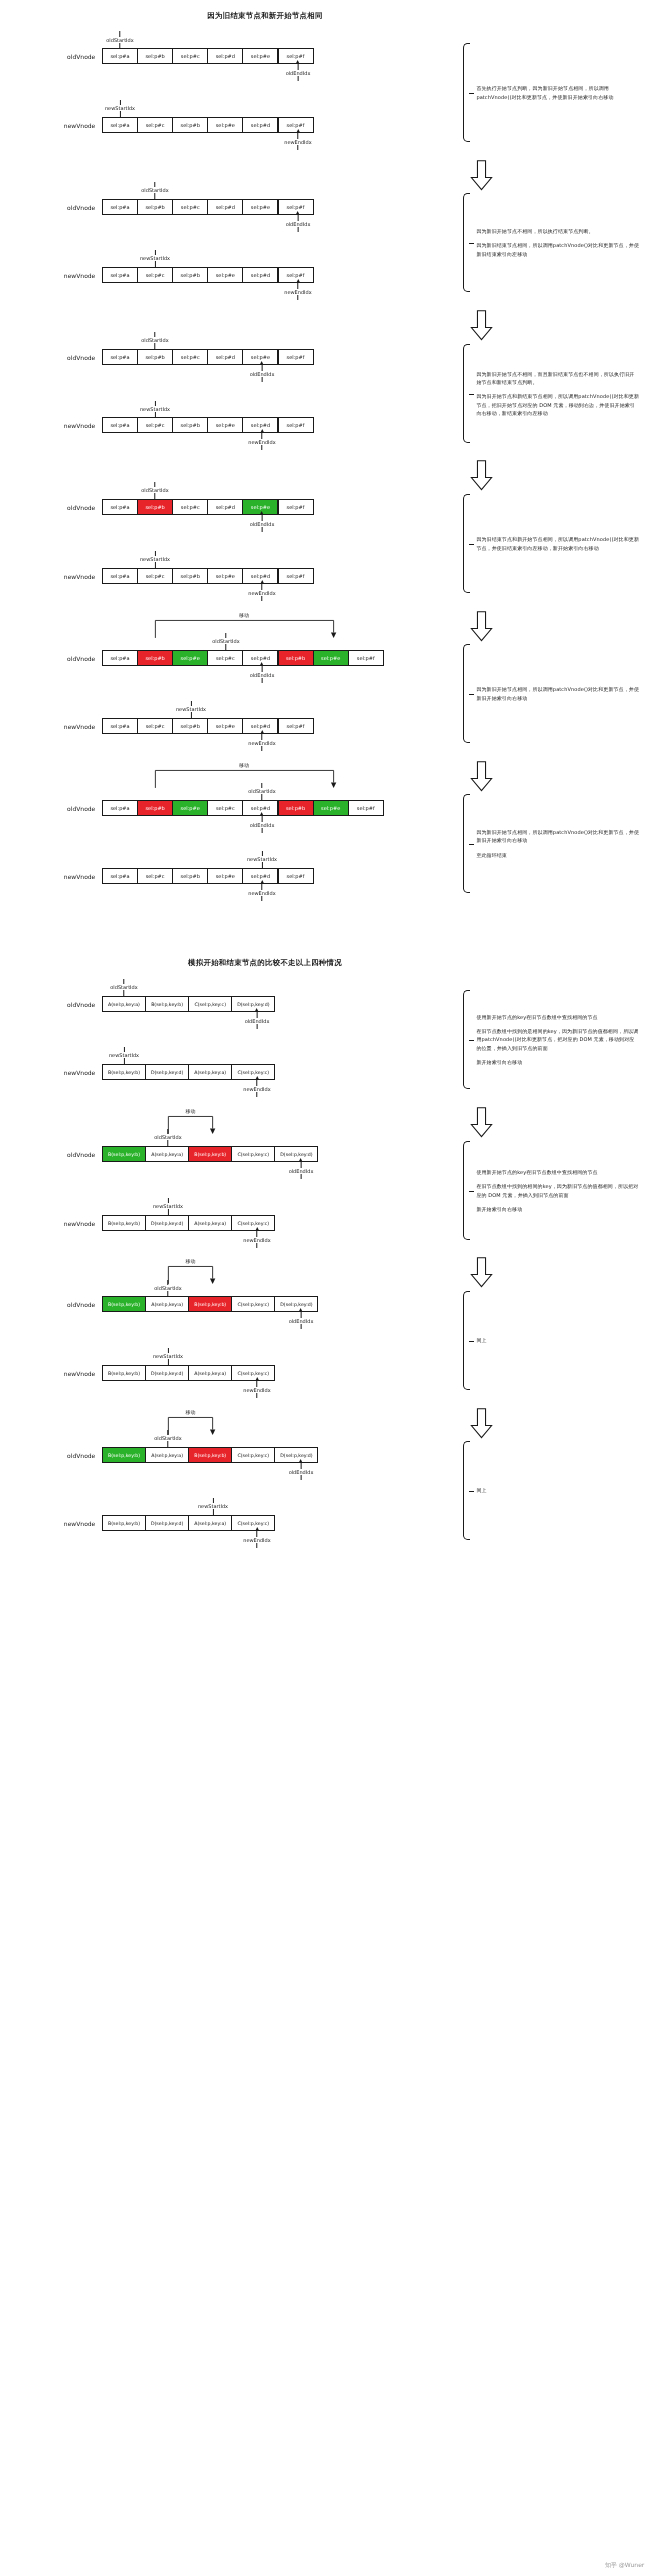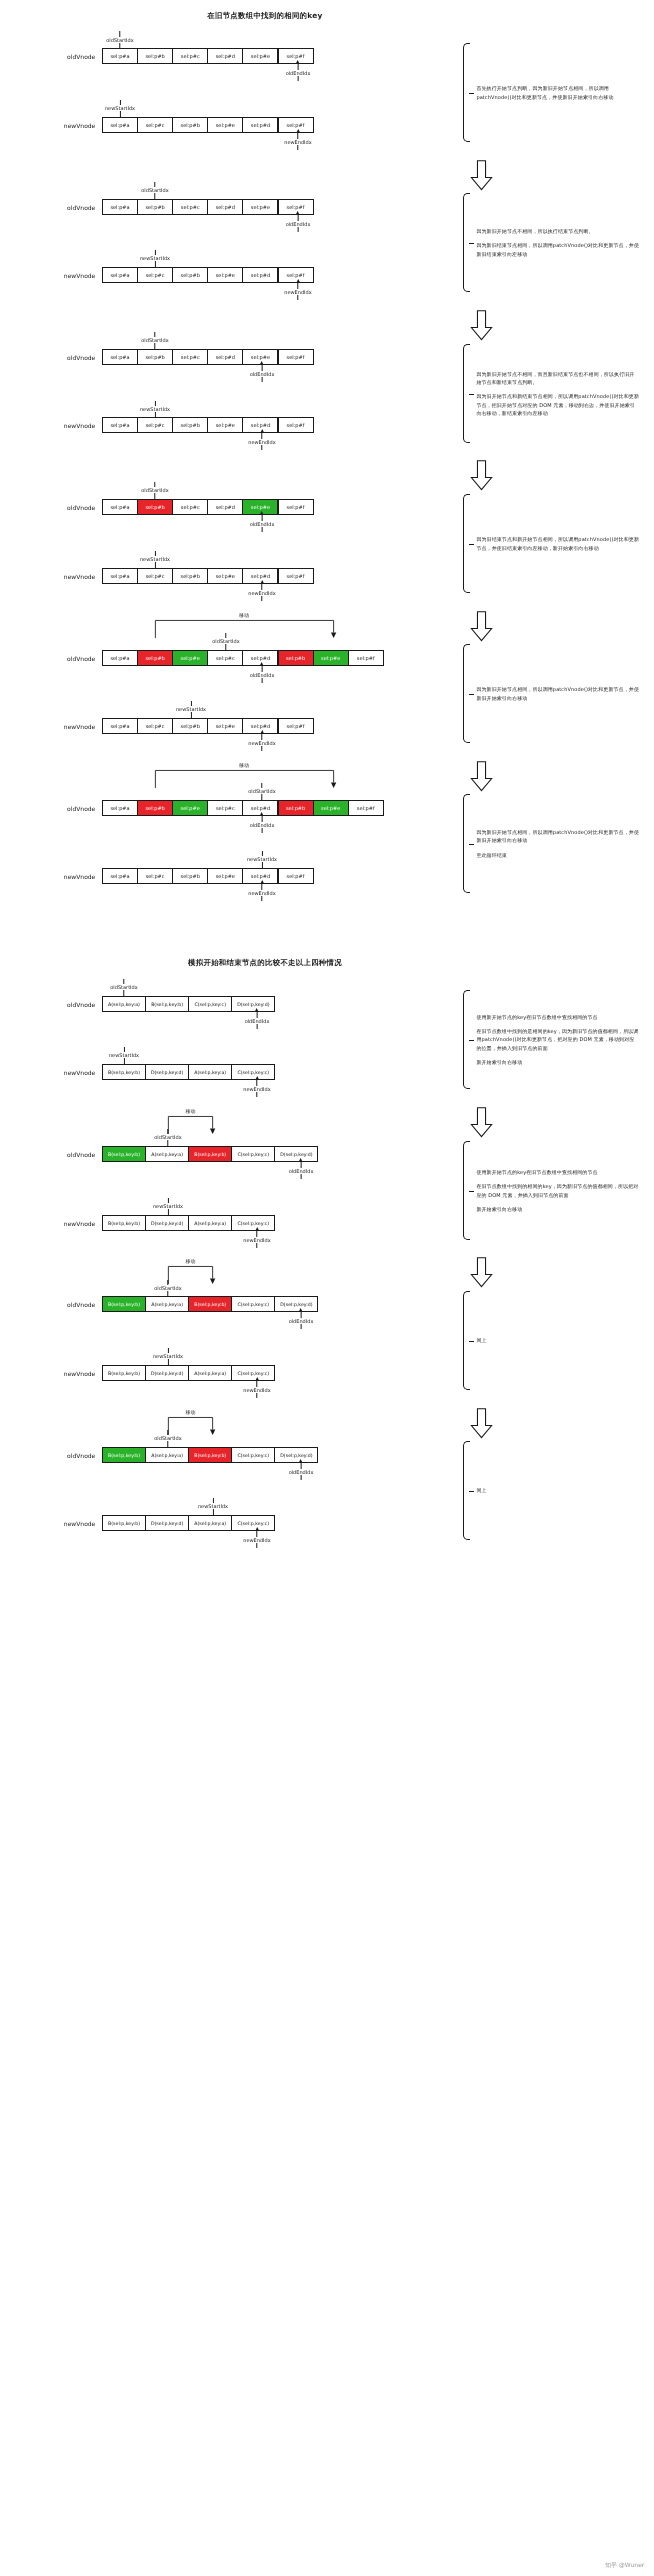--- a/index.html
+++ b/index.html
@@ -175,21 +175,21 @@
     font-size:6px;
     color:#9a9a9a;
     white-space:nowrap;
   }
   .zhihu-mark { color:#9a9a9a; }
 </style>
 </head>
 <body style="height: 2576px;">
 
 <div class="page" id="page" style="height: 2576px;">
-    <div class="section-title" style="position: absolute; left: 0px; top: 10.7px; width: 530px;">在旧节点数组中找到的相同的key</div>
+    <div class="section-title" style="position: absolute; left: 0px; top: 10.7px; width: 530px;">因为旧结束节点和新开始节点相同</div>
     <div class="ptr-band" style="position: absolute; left: 102px; top: 25.5px; width: 403px; height: 23px;">
       <div class="ptr ptr-down" style="left: 18px; bottom: 0px; position: absolute;">
         <div class="pre"></div>
         <span class="txt">oldStartIdx</span>
         <div class="stem"></div>
       </div>
     </div>
     <div class="vrow" style="position: absolute; left: 27px; top: 48px;">
       <div class="vlabel">oldVnode</div>
       <div class="boxes">

